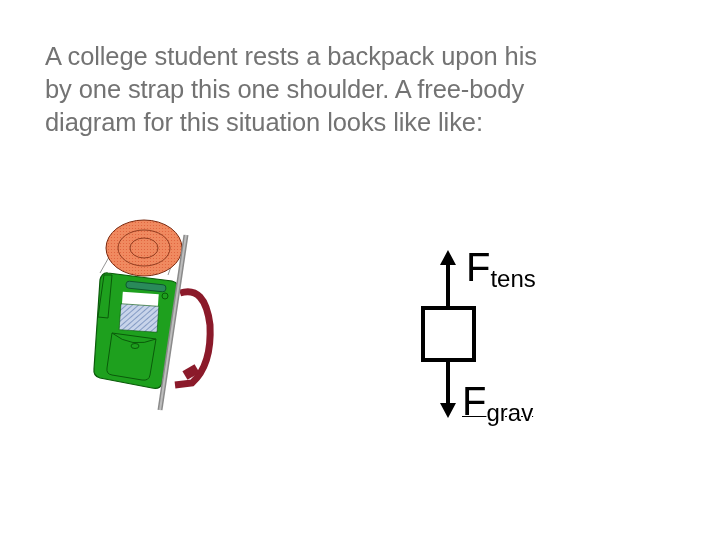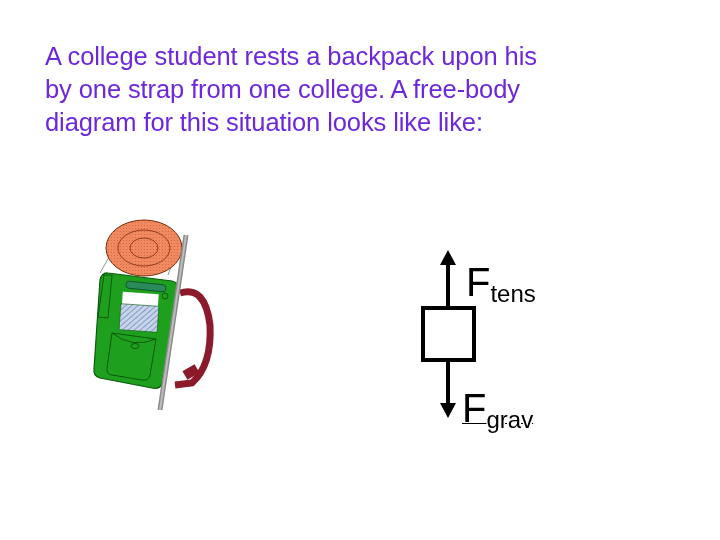--- a/index.html
+++ b/index.html
@@ -1,33 +1,33 @@
 <!DOCTYPE html>
 <html><head>
 <meta charset="utf-8">
 <style>
   html, body { margin:0; padding:0; background:#ffffff; }
   body { width:720px; height:540px; position:relative; overflow:hidden; font-family:"Liberation Sans", sans-serif; }
   .para {
     position:absolute; left:45px; top:40px; width:660px;
-    font-size:25.5px; line-height:33px; color:#6d28d9; letter-spacing:-0.1px;
+    font-size:25.5px; line-height:33px; color:#737373; letter-spacing:-0.1px;
   }
   .para span { display:block; white-space:nowrap; }
   .backpack { position:absolute; left:80px; top:215px; width:150px; height:200px; }
   .fbd { position:absolute; left:400px; top:235px; width:170px; height:190px; }
   .lbl { position:absolute; font-family:"Liberation Sans", sans-serif; color:#000; }
   .lbl .big { font-size:40px; }
   .lbl .sub { font-size:24px; position:relative; top:6px; }
 </style>
 </head>
 <body>
 
 <div class="para">
   <span>A college student rests a backpack upon his</span>
-  <span>by one strap from one college. A free-body</span>
+  <span>by one strap this one shoulder. A free-body</span>
   <span>diagram for this situation looks like like:</span>
 </div>
 
 <div class="backpack">
   <svg width="150" height="200" viewBox="0 0 150 200">
     <defs>
       <pattern id="hatch" width="4" height="4" patternUnits="userSpaceOnUse" patternTransform="rotate(45)">
         <rect width="4" height="4" fill="#c8d4ea"></rect>
         <line x1="0" y1="0" x2="0" y2="4" stroke="#6d88b8" stroke-width="1.5"></line>
       </pattern>
@@ -73,19 +73,19 @@
   <svg width="170" height="190" viewBox="0 0 170 190" style="position:absolute;left:0;top:0;">
 
     <line x1="48" y1="28" x2="48" y2="72" stroke="#000" stroke-width="4"></line>
     <polygon points="40,30 48,15 56,30" fill="#000"></polygon>
 
     <rect x="23" y="73" width="51" height="52" fill="none" stroke="#000" stroke-width="4"></rect>
 
     <line x1="48" y1="127" x2="48" y2="170" stroke="#000" stroke-width="4"></line>
     <polygon points="40,168 48,183 56,168" fill="#000"></polygon>
   </svg>
-  <div class="lbl" style="left:66px; top:10px;margin-top:15px;">
+  <div class="lbl" style="left:66px; top:10px;">
     <span class="big">F</span><span class="sub">tens</span>
   </div>
-  <div class="lbl" style="left:62px; top:151px;text-decoration:underline;">
+  <div class="lbl" style="left:62px; top:144px;text-decoration:underline;">
     <span class="big">F</span><span class="sub">grav</span>
   </div>
 </div>
 
 </body></html>

